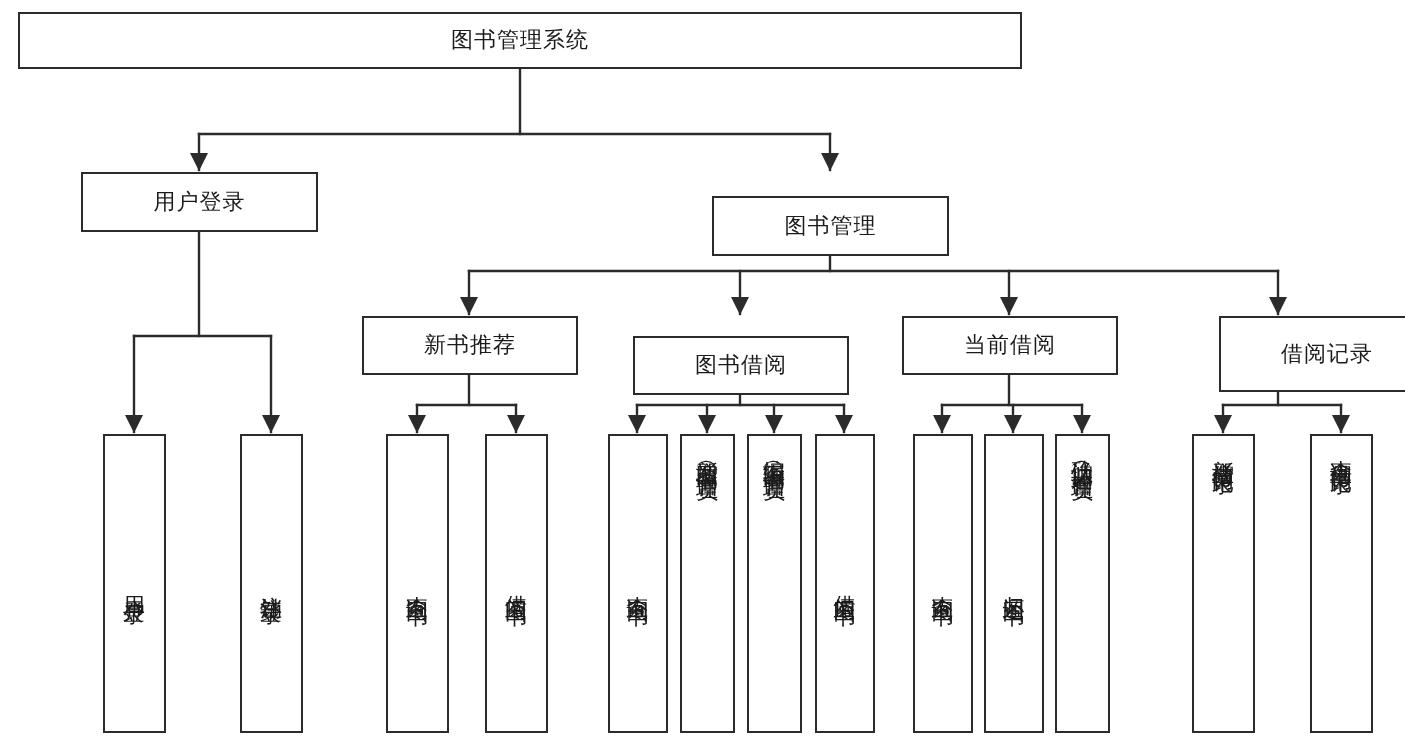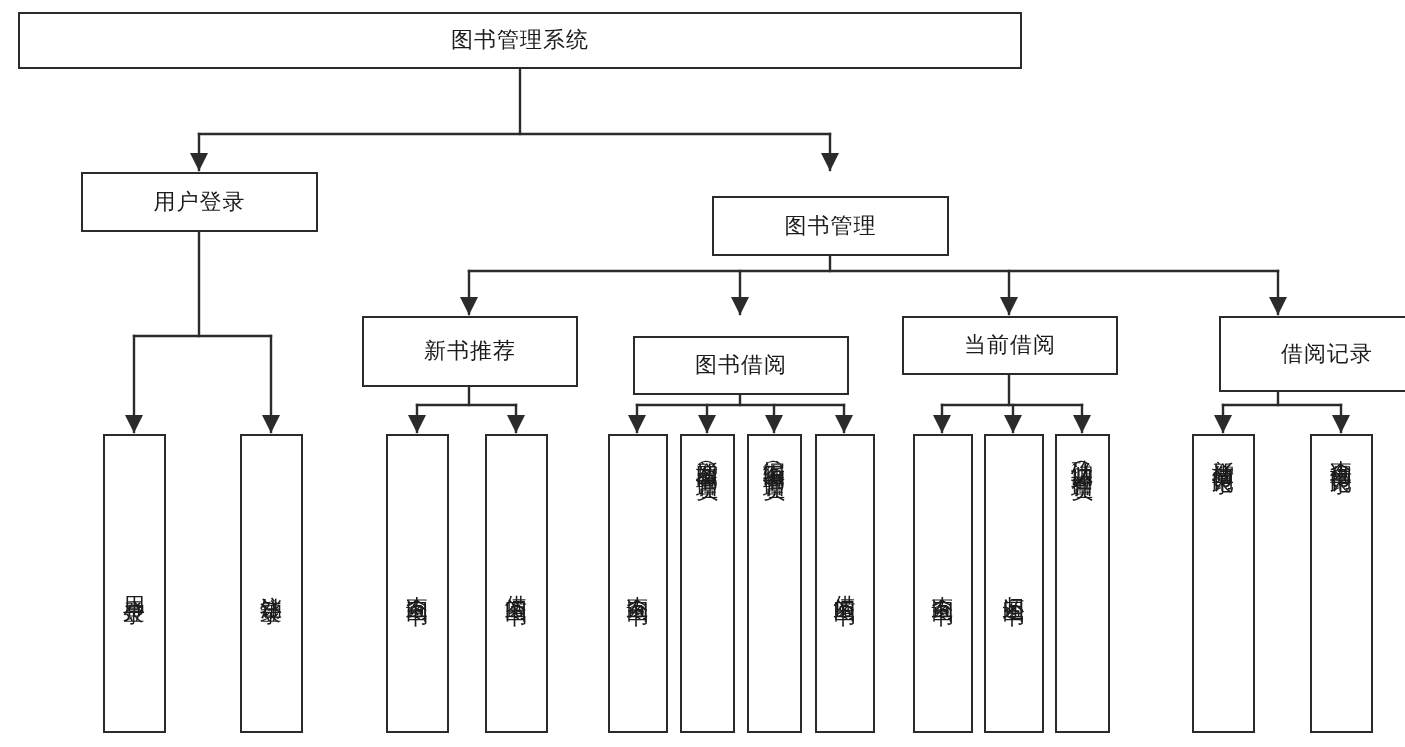--- a/index.html
+++ b/index.html
@@ -146,21 +146,21 @@
   <div id="nodes-layer">
       <div class="node-box" style="left: 18px; top: 12px; width: 1004px; height: 57px;">
         <span class="node-label-h">图书管理系统</span>
       </div>
       <div class="node-box" style="left: 81px; top: 172px; width: 237px; height: 60px;">
         <span class="node-label-h">用户登录</span>
       </div>
       <div class="node-box" style="left: 712px; top: 172px; width: 237px; height: 60px; margin-top: 24px;">
         <span class="node-label-h">图书管理</span>
       </div>
-      <div class="node-box" style="left: 362px; top: 316px; width: 216px; height: 71px;">
+      <div class="node-box" style="left: 362px; top: 316px; width: 216px; height: 59px;">
         <span class="node-label-h">新书推荐</span>
       </div>
       <div class="node-box" style="left: 633px; top: 316px; width: 216px; height: 59px; margin-top: 20px;">
         <span class="node-label-h">图书借阅</span>
       </div>
       <div class="node-box" style="left: 902px; top: 316px; width: 216px; height: 59px;">
         <span class="node-label-h">当前借阅</span>
       </div>
       <div class="node-box" style="left: 1171px; top: 316px; width: 216px; height: 76px; margin-left: 48px;">
         <span class="node-label-h">借阅记录</span>

